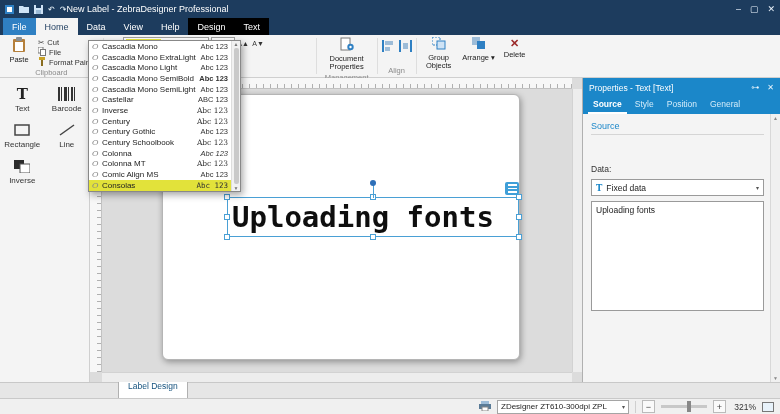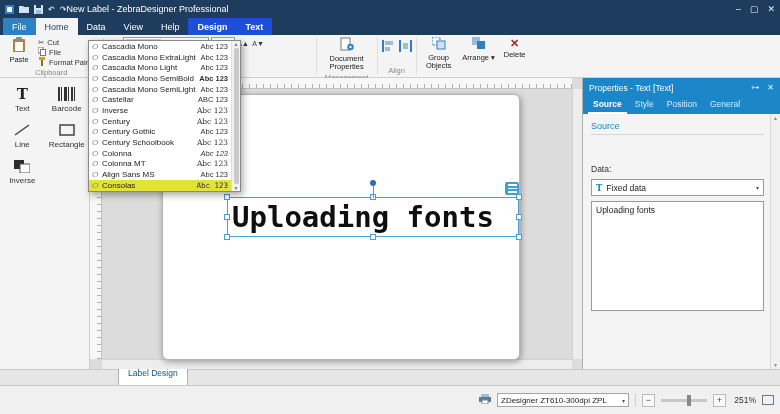--- a/index.html
+++ b/index.html
@@ -13,21 +13,21 @@
   .qat svg { display:block; }
   .title { flex:1; font-size:9px; }
   .winctl { display:flex; gap:9px; font-size:9px; color:#e8f1fa; }
   .winctl span { cursor:default; }
 
   
   .tabrow { height:17px; background:#1d3c5e; display:flex; align-items:stretch; padding-left:3px; flex:0 0 auto; }
   .rtab { padding:0 9px; font-size:9px; color:#fff; display:flex; align-items:center; }
   .rtab.file { background:#2f80c3; }
   .rtab.active { background:#f4f4f4; color:#1d3c5e; }
-  .rtab.ctx { background:#1d4ed8;font-weight:bold; }
+  .rtab.ctx { background:#000000; }
 
   
   .ribbon { height:43px; background:#f4f4f4; border-bottom:1px solid #cfcfcf; display:flex; flex:0 0 auto; }
   .rgroup { display:flex; flex-direction:column; padding:2px 4px 0; }
   .glabel { margin-top:auto; text-align:center; font-size:7.5px; color:#8a8a8a; padding:1px 0 2px; }
   .gsep { width:1px; background:#dedede; margin:3px 0; }
   .clip { display:flex; gap:4px; }
   .bigbtn { display:flex; flex-direction:column; align-items:center; width:30px; font-size:7.5px; gap:1px; }
   .smallcol { display:flex; flex-direction:column; gap:1px; padding-top:1px; }
   .smallbtn { display:flex; align-items:center; gap:3px; font-size:7.5px; height:9px; color:#333; }
@@ -93,21 +93,21 @@
   .plabel { font-size:8.5px; color:#333;margin-top:24px; }
   .pcombo { height:17px; background:#fff; border:1px solid #9a9a9a; display:flex; align-items:center; padding:0 4px; gap:4px; font-size:8.5px; }
   .pcombo .ticon { color:#1b87c9; font-weight:bold; font-family:"DejaVu Serif",serif; }
   .pcombo .arrow { margin-left:auto; color:#555; font-size:6px; }
   .ptext { height:110px; background:#fff; border:1px solid #9a9a9a; padding:3px 4px; font-size:8.5px; color:#222; }
   .pscroll { position:absolute; right:0; top:36px; bottom:0; width:10px; background:#f0f0f0; border-left:1px solid #d8d8d8; display:flex; flex-direction:column; justify-content:space-between; align-items:center; font-size:5px; color:#888; padding:1px 0; }
 
   
   .doctabs { height:16px; background:#e6e6e6; border-top:1px solid #c8c8c8; display:flex; align-items:flex-end; padding-left:118px; flex:0 0 auto; }
   .dtab { background:#fff; border:1px solid #b0b0b0; border-bottom:none; color:#15527e; font-size:8.5px; padding:0 9px; height:25px; display:flex; align-items:center; }
-  .statusbar { height:29px; background:#f0f0f0; border-top:1px solid #c9c9c9; display:flex; align-items:center; padding:0 6px; flex:0 0 auto; }
+  .statusbar { height:16px; background:#f0f0f0; border-top:1px solid #c9c9c9; display:flex; align-items:center; padding:0 6px; flex:0 0 auto; }
   .sb-right { margin-left:auto; display:flex; align-items:center; gap:6px; }
   .sb-combo { width:132px; height:14px; background:#fff; border:1px solid #a5a5a5; display:flex; align-items:center; font-size:8px; padding:0 3px; gap:3px; }
   .sb-combo .arrow { margin-left:auto; color:#555; font-size:6px; }
   .zbtn { width:13px; height:13px; border:1px solid #bbb; background:#fafafa; display:flex; align-items:center; justify-content:center; font-size:9px; color:#444; }
   .ztrack { width:46px; height:3px; background:#c8c8c8; position:relative; }
   .zthumb { position:absolute; left:26px; top:-4px; width:4px; height:11px; background:#888; }
   .zoomval { font-size:8.5px; color:#333; min-width:24px; text-align:right; }
   .fit { width:12px; height:10px; border:1px solid #777; background:#e8f2fa; }
   .sbsep { width:1px; height:12px; background:#cfcfcf; }
 </style>
@@ -287,32 +287,32 @@
               <rect x="10" width="1" height="14" fill="#333"></rect>
               <rect x="13" width="2" height="14" fill="#333"></rect>
               <rect x="16" width="1" height="14" fill="#333"></rect>
             </svg>
           </span>
         <span>Barcode</span>
       </div>
       <div class="tool">
         <span class="ticn">
             <svg width="16" height="12">
+              <rect x="1" y="1" width="14" height="10" fill="none" stroke="#444" stroke-width="1.5"></rect>
+            </svg>
+          </span>
+        <span>Rectangle</span>
+      </div>
+      <div class="tool">
+        <span class="ticn">
+            <svg width="16" height="12">
               <line x1="1" y1="11" x2="15" y2="1" stroke="#444" stroke-width="1.5"></line>
             </svg>
           </span>
         <span>Line</span>
-      </div>
-      <div class="tool">
-        <span class="ticn">
-            <svg width="16" height="12">
-              <rect x="1" y="1" width="14" height="10" fill="none" stroke="#444" stroke-width="1.5"></rect>
-            </svg>
-          </span>
-        <span>Rectangle</span>
       </div>
       <div class="tool">
         <span class="ticn">
             <svg width="16" height="13">
               <rect x="0" y="0" width="10" height="9" fill="#2b2b2b"></rect>
               <rect x="6" y="4" width="10" height="9" fill="#fff" stroke="#555"></rect>
             </svg>
           </span>
         <span>Inverse</span>
       </div>
@@ -391,21 +391,21 @@
       <div class="sb-combo">
         <span>ZDesigner ZT610-300dpi ZPL</span>
         <span class="arrow">▾</span>
       </div>
       <span class="sbsep"></span>
       <span class="zbtn">−</span>
       <span class="ztrack">
           <span class="zthumb"></span>
         </span>
       <span class="zbtn">+</span>
-      <span class="zoomval">251%</span>
+      <span class="zoomval">321%</span>
       <span class="fit"></span>
     </div>
   </div>
 
   <div class="fontdd">
     <div class="fd-item">
       <span class="o">O</span>
       <span class="nm">Cascadia Mono</span>
       <span class="pv">Abc 123</span>
     </div>
@@ -459,21 +459,21 @@
       <span class="nm">Colonna</span>
       <span class="pv" style="font-style:italic;">Abc 123</span>
     </div>
     <div class="fd-item">
       <span class="o">O</span>
       <span class="nm">Colonna MT</span>
       <span class="pv" style="font-family:'DejaVu Serif',serif;">Abc 123</span>
     </div>
     <div class="fd-item">
       <span class="o">O</span>
-      <span class="nm">Align Sans MS</span>
+      <span class="nm">Comic Align MS</span>
       <span class="pv">Abc 123</span>
     </div>
     <div class="fd-item sel">
       <span class="o">O</span>
       <span class="nm">Consolas</span>
       <span class="pv" style="font-family:'DejaVu Sans Mono',monospace;">Abc 123</span>
     </div>
     <div class="fd-sb">
       <span>▲</span>
       <span class="thumb"></span>

